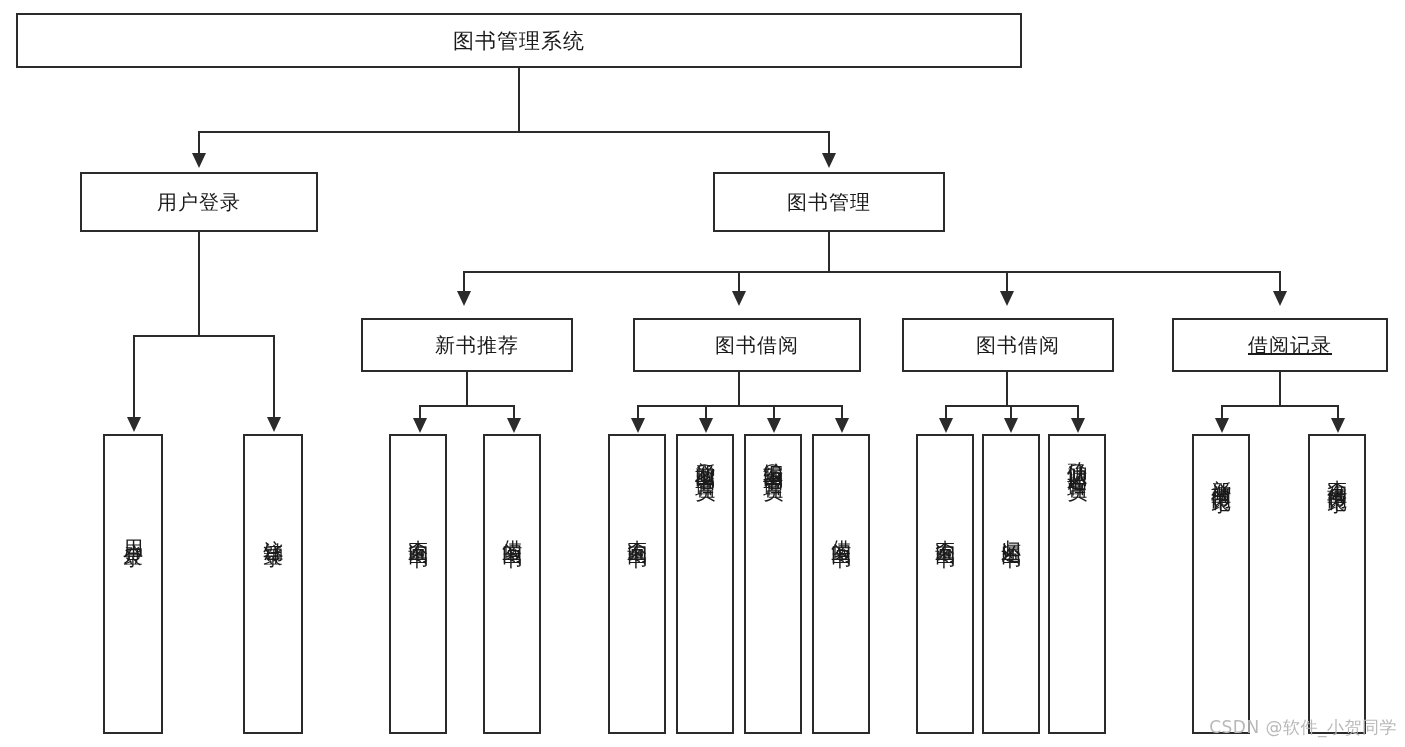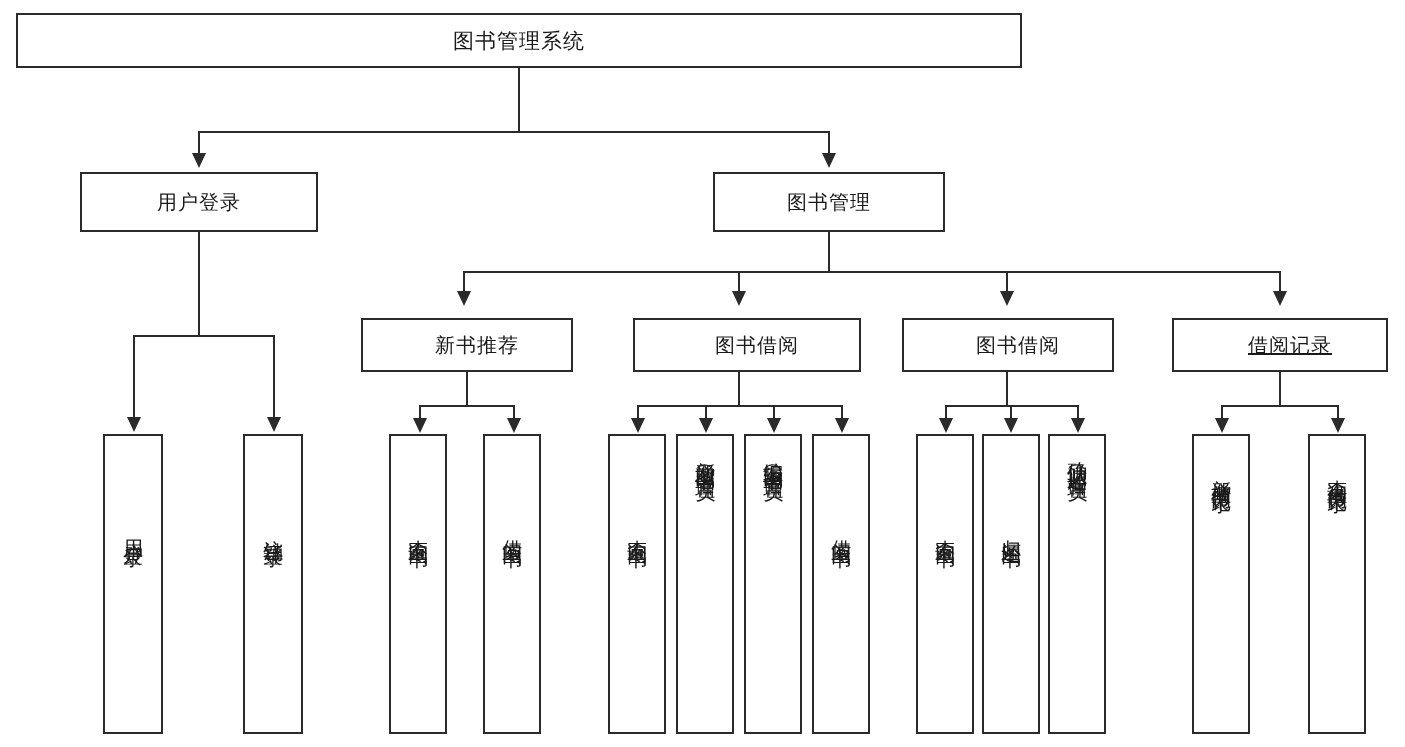--- a/index.html
+++ b/index.html
@@ -207,14 +207,15 @@
     <span class="node-label">确认归还（管理员）</span>
   </div>
 
   <div class="node leaf pad-tall" style="left:1192px; top:434px; width:58px; height:300px;">
     <span class="node-label">新增借阅记录</span>
   </div>
   <div class="node leaf pad-tall" style="left:1308px; top:434px; width:58px; height:300px;">
     <span class="node-label">查询借阅记录</span>
   </div>
 
+  <div id="watermark">CSDN @软件_小贺同学</div>
 
 </div>
 
 </body></html>

